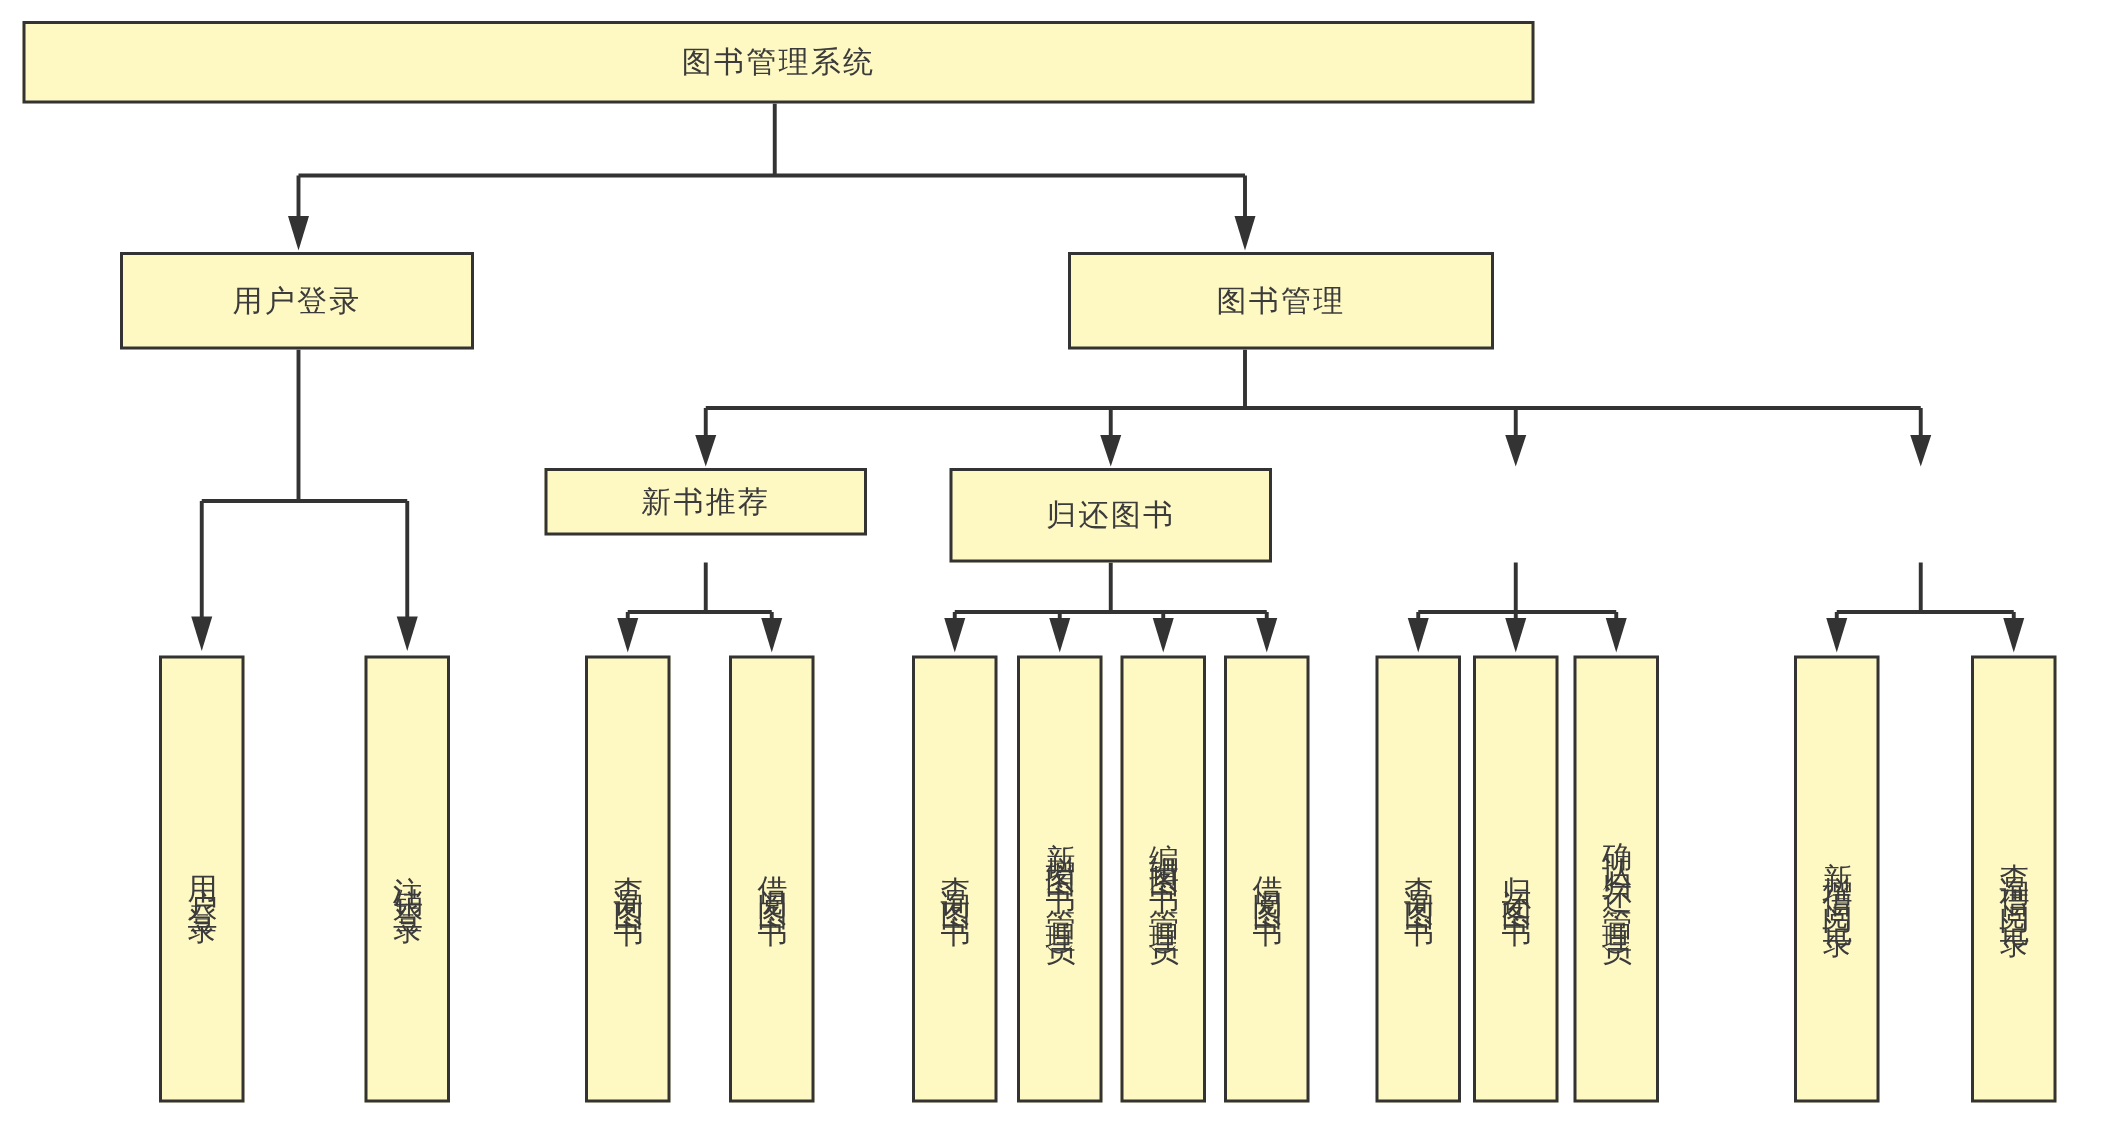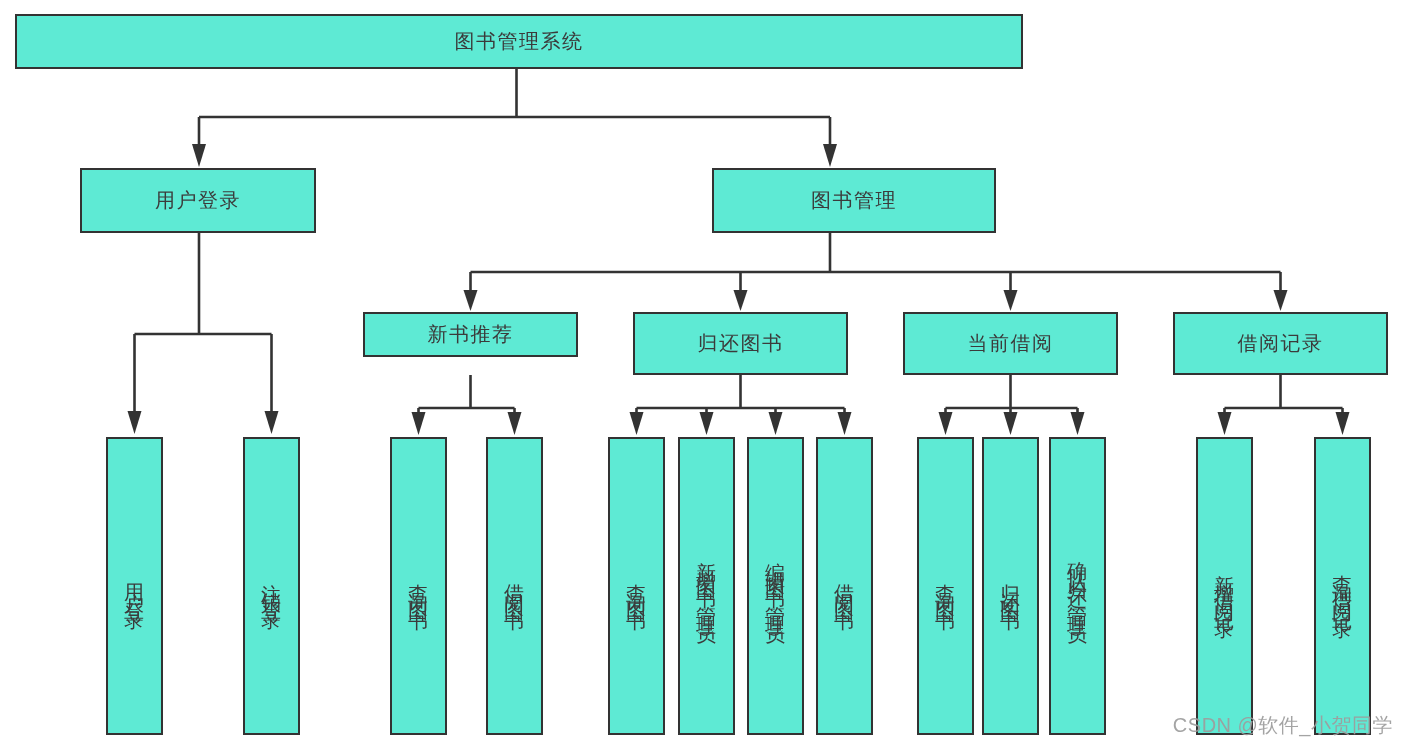--- a/index.html
+++ b/index.html
@@ -29,21 +29,21 @@
   }
   .connectors polygon {
     fill: var(--c-line, #333333);
     stroke: none;
   }
 
   .node {
     position: absolute;
     box-sizing: border-box;
     border: 2.5px solid var(--c-box_border, #333333);
-    background: #5eead4;
+    background: #fef9c3;
     display: flex;
     align-items: center;
     justify-content: center;
     z-index: 2;
     text-align: right;
   }
   .node.h span {
     font-size: 20px;
     letter-spacing: 1.5px;
     white-space: nowrap;
@@ -127,26 +127,20 @@
   <div class="node h" style="left:712px;top:168px;width:284px;height:65px">
     <span>图书管理</span>
   </div>
 
   <div class="node h" style="left:363px;top:312px;width:215px;height:45px">
     <span>新书推荐</span>
   </div>
   <div class="node h" style="left:633px;top:312px;width:215px;height:63px">
     <span>归还图书</span>
   </div>
-  <div class="node h" style="left:903px;top:312px;width:215px;height:63px">
-    <span>当前借阅</span>
-  </div>
-  <div class="node h" style="left:1173px;top:312px;width:215px;height:63px">
-    <span>借阅记录</span>
-  </div>
 
   <div class="node v" style="left:106px;top:437px;width:57px;height:298px">
     <span>用户登录</span>
   </div>
   <div class="node v" style="left:243px;top:437px;width:57px;height:298px">
     <span>注销登录</span>
   </div>
 
   <div class="node v" style="left:390px;top:437px;width:57px;height:298px">
     <span>查询图书</span>
@@ -178,15 +172,14 @@
     <span>确认归还（管理员）</span>
   </div>
 
   <div class="node v" style="left:1196px;top:437px;width:57px;height:298px">
     <span>新增借阅记录</span>
   </div>
   <div class="node v" style="left:1314px;top:437px;width:57px;height:298px">
     <span>查询借阅记录</span>
   </div>
 
-  <div class="watermark">CSDN @软件_小贺同学</div>
 
 </div>
 
 </body></html>

